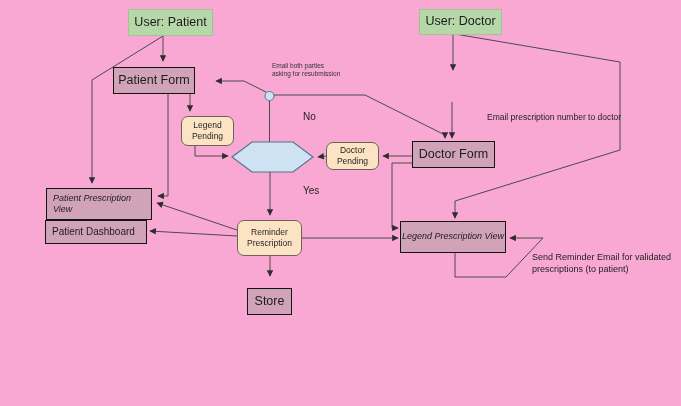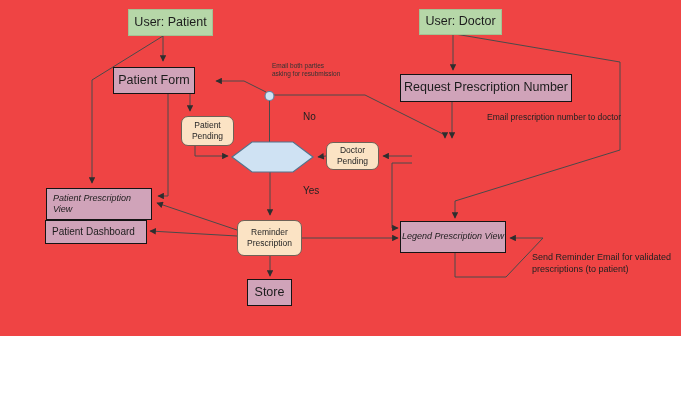--- a/index.html
+++ b/index.html
@@ -1,17 +1,17 @@
 <!DOCTYPE html>
 <html style="--c-user: #b6d7a8; --c-html-page: #d0a3b9; --c-database-item: #fbe3c4; --c-logic: #cfe2f3; --c-line: #4a4a4a;"><head>
 <meta charset="utf-8">
 <style>
   html,body{margin:0;padding:0;background:#ffffff;}
   .canvas{
-    position:relative;width:681px;height:336px;background:#ef4444;overflow:hidden;
+    position:relative;width:681px;height:406px;background:#f9a8d4;overflow:hidden;
     font-family:"Liberation Sans", sans-serif;color:#1c1c1c;
   }
   .canvas svg.wires{position:absolute;left:0;top:0;width:681px;height:406px;}
   .wire{fill:none;stroke:var(--c-line);stroke-width:1;}
   .hex{fill:var(--c-logic);stroke:#54738c;stroke-width:1.2;}
   .logic-dot{fill:var(--c-logic);stroke:#5f82a0;stroke-width:1.2;}
 
   .node{
     position:absolute;box-sizing:border-box;display:flex;align-items:center;justify-content:center;
     text-align:center;line-height:1.25;
@@ -81,35 +81,35 @@
     <polygon class="hex" points="232,157 252,142 293,142 313,157 293,172 252,172"></polygon>
     <circle class="logic-dot" cx="269.5" cy="96" r="4.5"></circle>
   </svg>
 
   <div class="node user" style="left:128px;top:9px;width:85px;height:27px">User: Patient</div>
 
   <div class="node user" style="left:419px;top:9px;width:83px;height:26px">User: Doctor</div>
 
   <div class="node page big" style="left:113px;top:67px;width:82px;height:27px">Patient Form</div>
 
-  <div class="node page big" style="left:400px;top:74px;width:172px;height:28px">Request Prescription Number</div>
 
+  <div class="node page big" style="left:412px;top:141px;width:83px;height:27px">Doctor Form</div>
 
-  <div class="node db" style="left:181px;top:116px;width:53px;height:30px">Patient Pending</div>
+  <div class="node db" style="left:181px;top:116px;width:53px;height:30px">Legend Pending</div>
 
   <div class="node db" style="left:326px;top:142px;width:53px;height:28px">Doctor Pending</div>
 
 
   <div class="node page small left-align" style="left:46px;top:188px;width:106px;height:32px">Patient Prescription View</div>
 
   <div class="node page left-align nowrap" style="left:45px;top:220px;width:102px;height:24px;font-size:10px">Patient Dashboard</div>
 
   <div class="node db" style="left:237px;top:220px;width:65px;height:36px">Reminder Prescription</div>
 
-  <div class="node page big" style="left:247px;top:279px;width:45px;height:27px">Store</div>
+  <div class="node page big" style="left:247px;top:288px;width:45px;height:27px">Store</div>
 
   <div class="node page small nowrap" style="left:400px;top:221px;width:106px;height:32px">Legend Prescription View</div>
 
   <div class="elabel flow" style="left:275px;top:111px">No</div>
 
   <div class="elabel flow" style="left:275px;top:185px">Yes</div>
 
   <div class="elabel tiny" style="left:272px;top:62px;width:72px">Email both parties asking for resubmission</div>
 
   <div class="elabel mid" style="left:460px;top:112px">Email prescription number to doctor</div>

